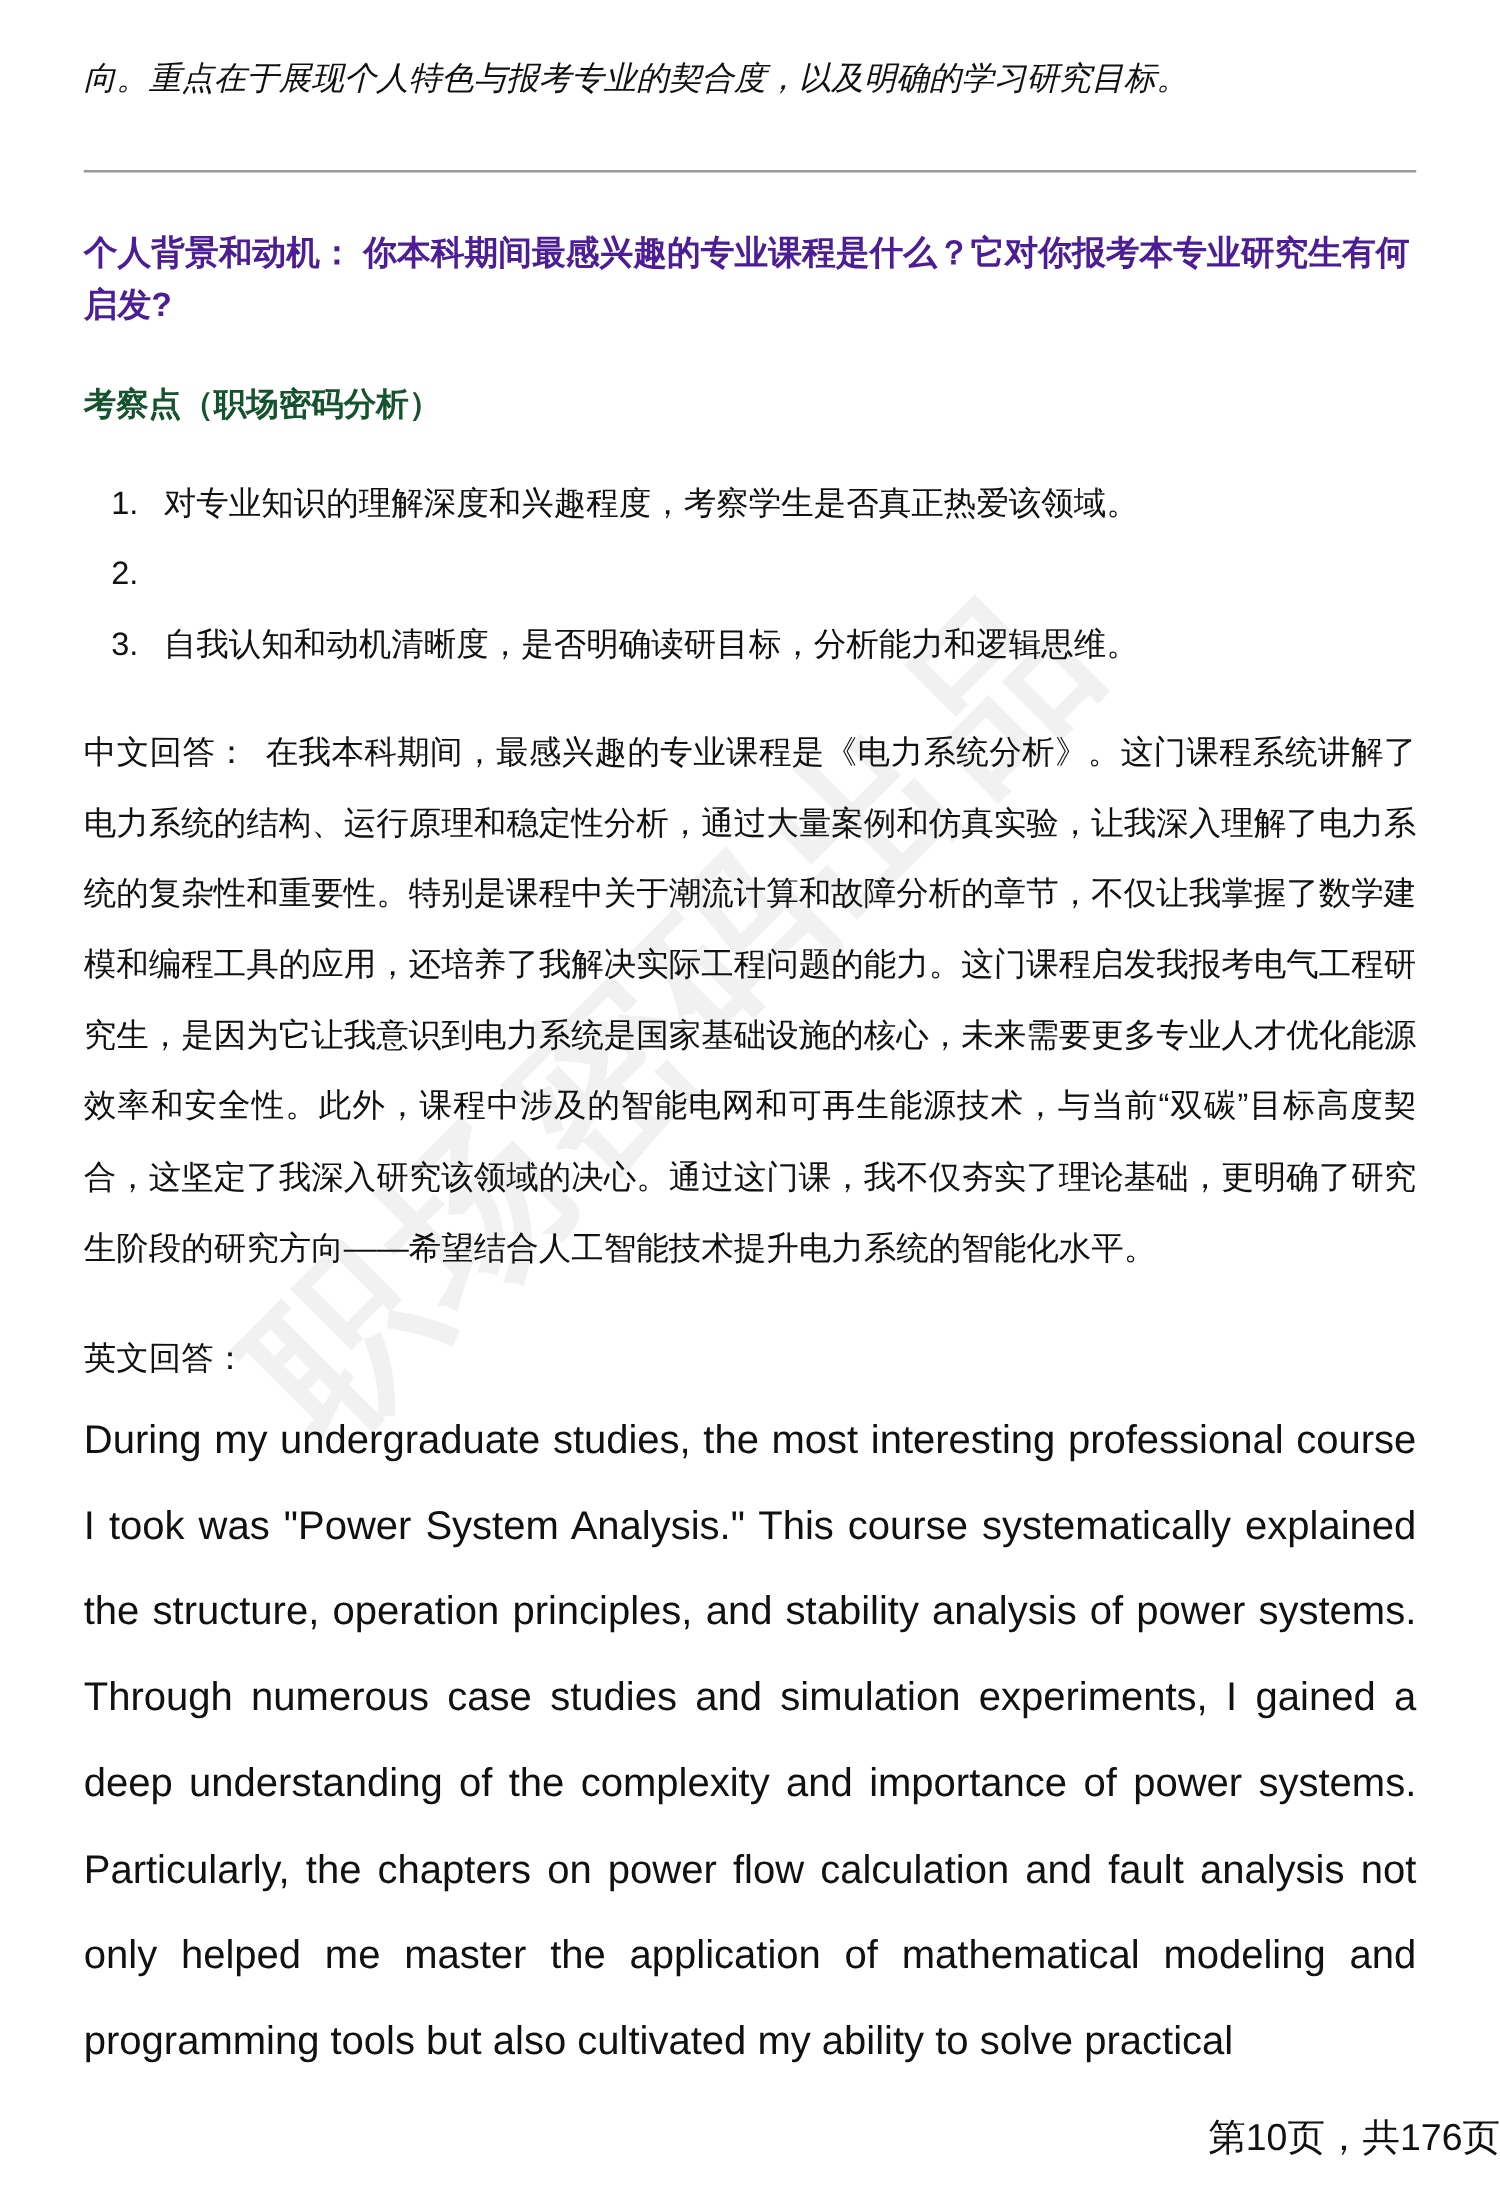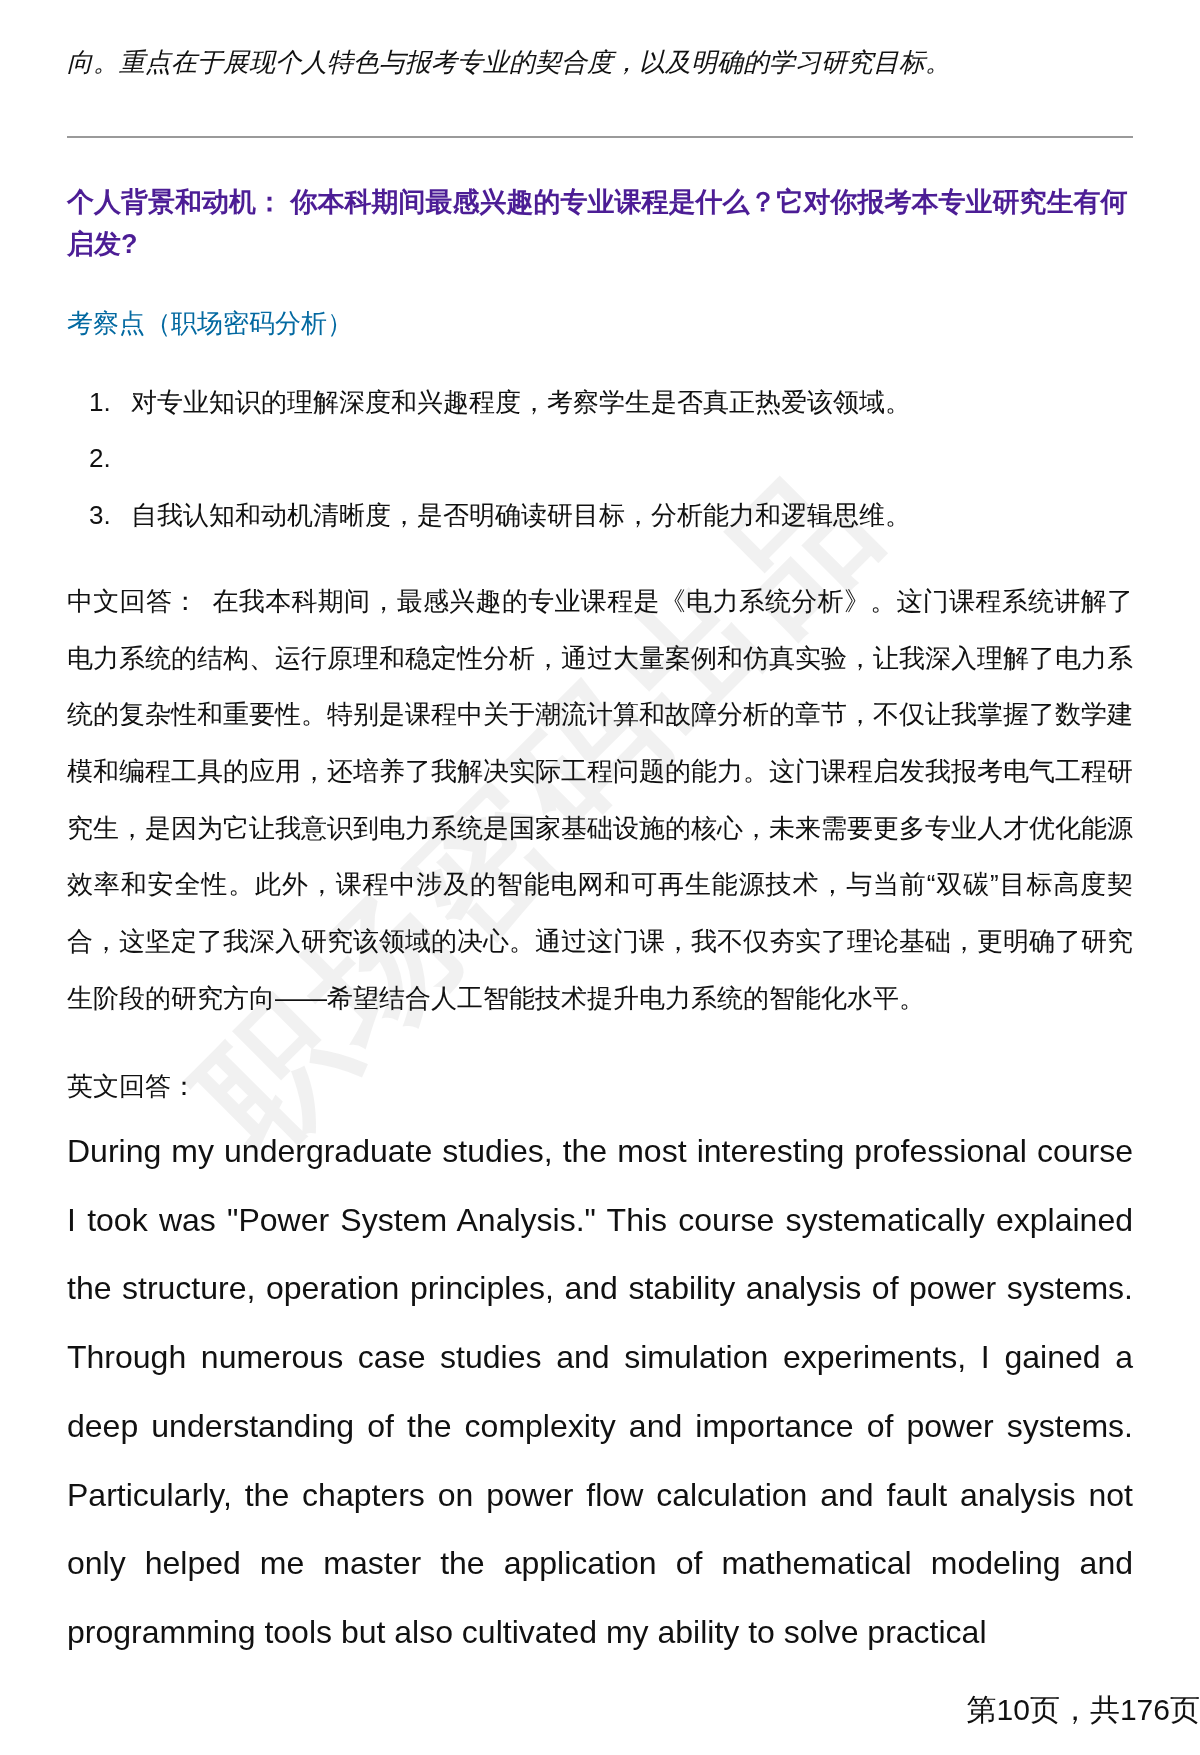--- a/index.html
+++ b/index.html
@@ -30,23 +30,23 @@
   }
   .question {
     margin: 44px 0 0 0;
     color: #4c1d95;
     font-size: 27px;
     font-weight: bold;
     line-height: 1.55;
   }
   .exam-points-heading {
     margin: 40px 0 0 0;
-    color: #0369a1;
+    color: #14532d;
     font-size: 26px;
-    font-weight: normal;
+    font-weight: bold;
     line-height: 1.4;
   }
   .points {
     margin: 42px 0 0 0;
     padding: 0 0 0 22px;
     list-style: none;
   }
   .point {
     display: flex;
     font-size: 26px;

